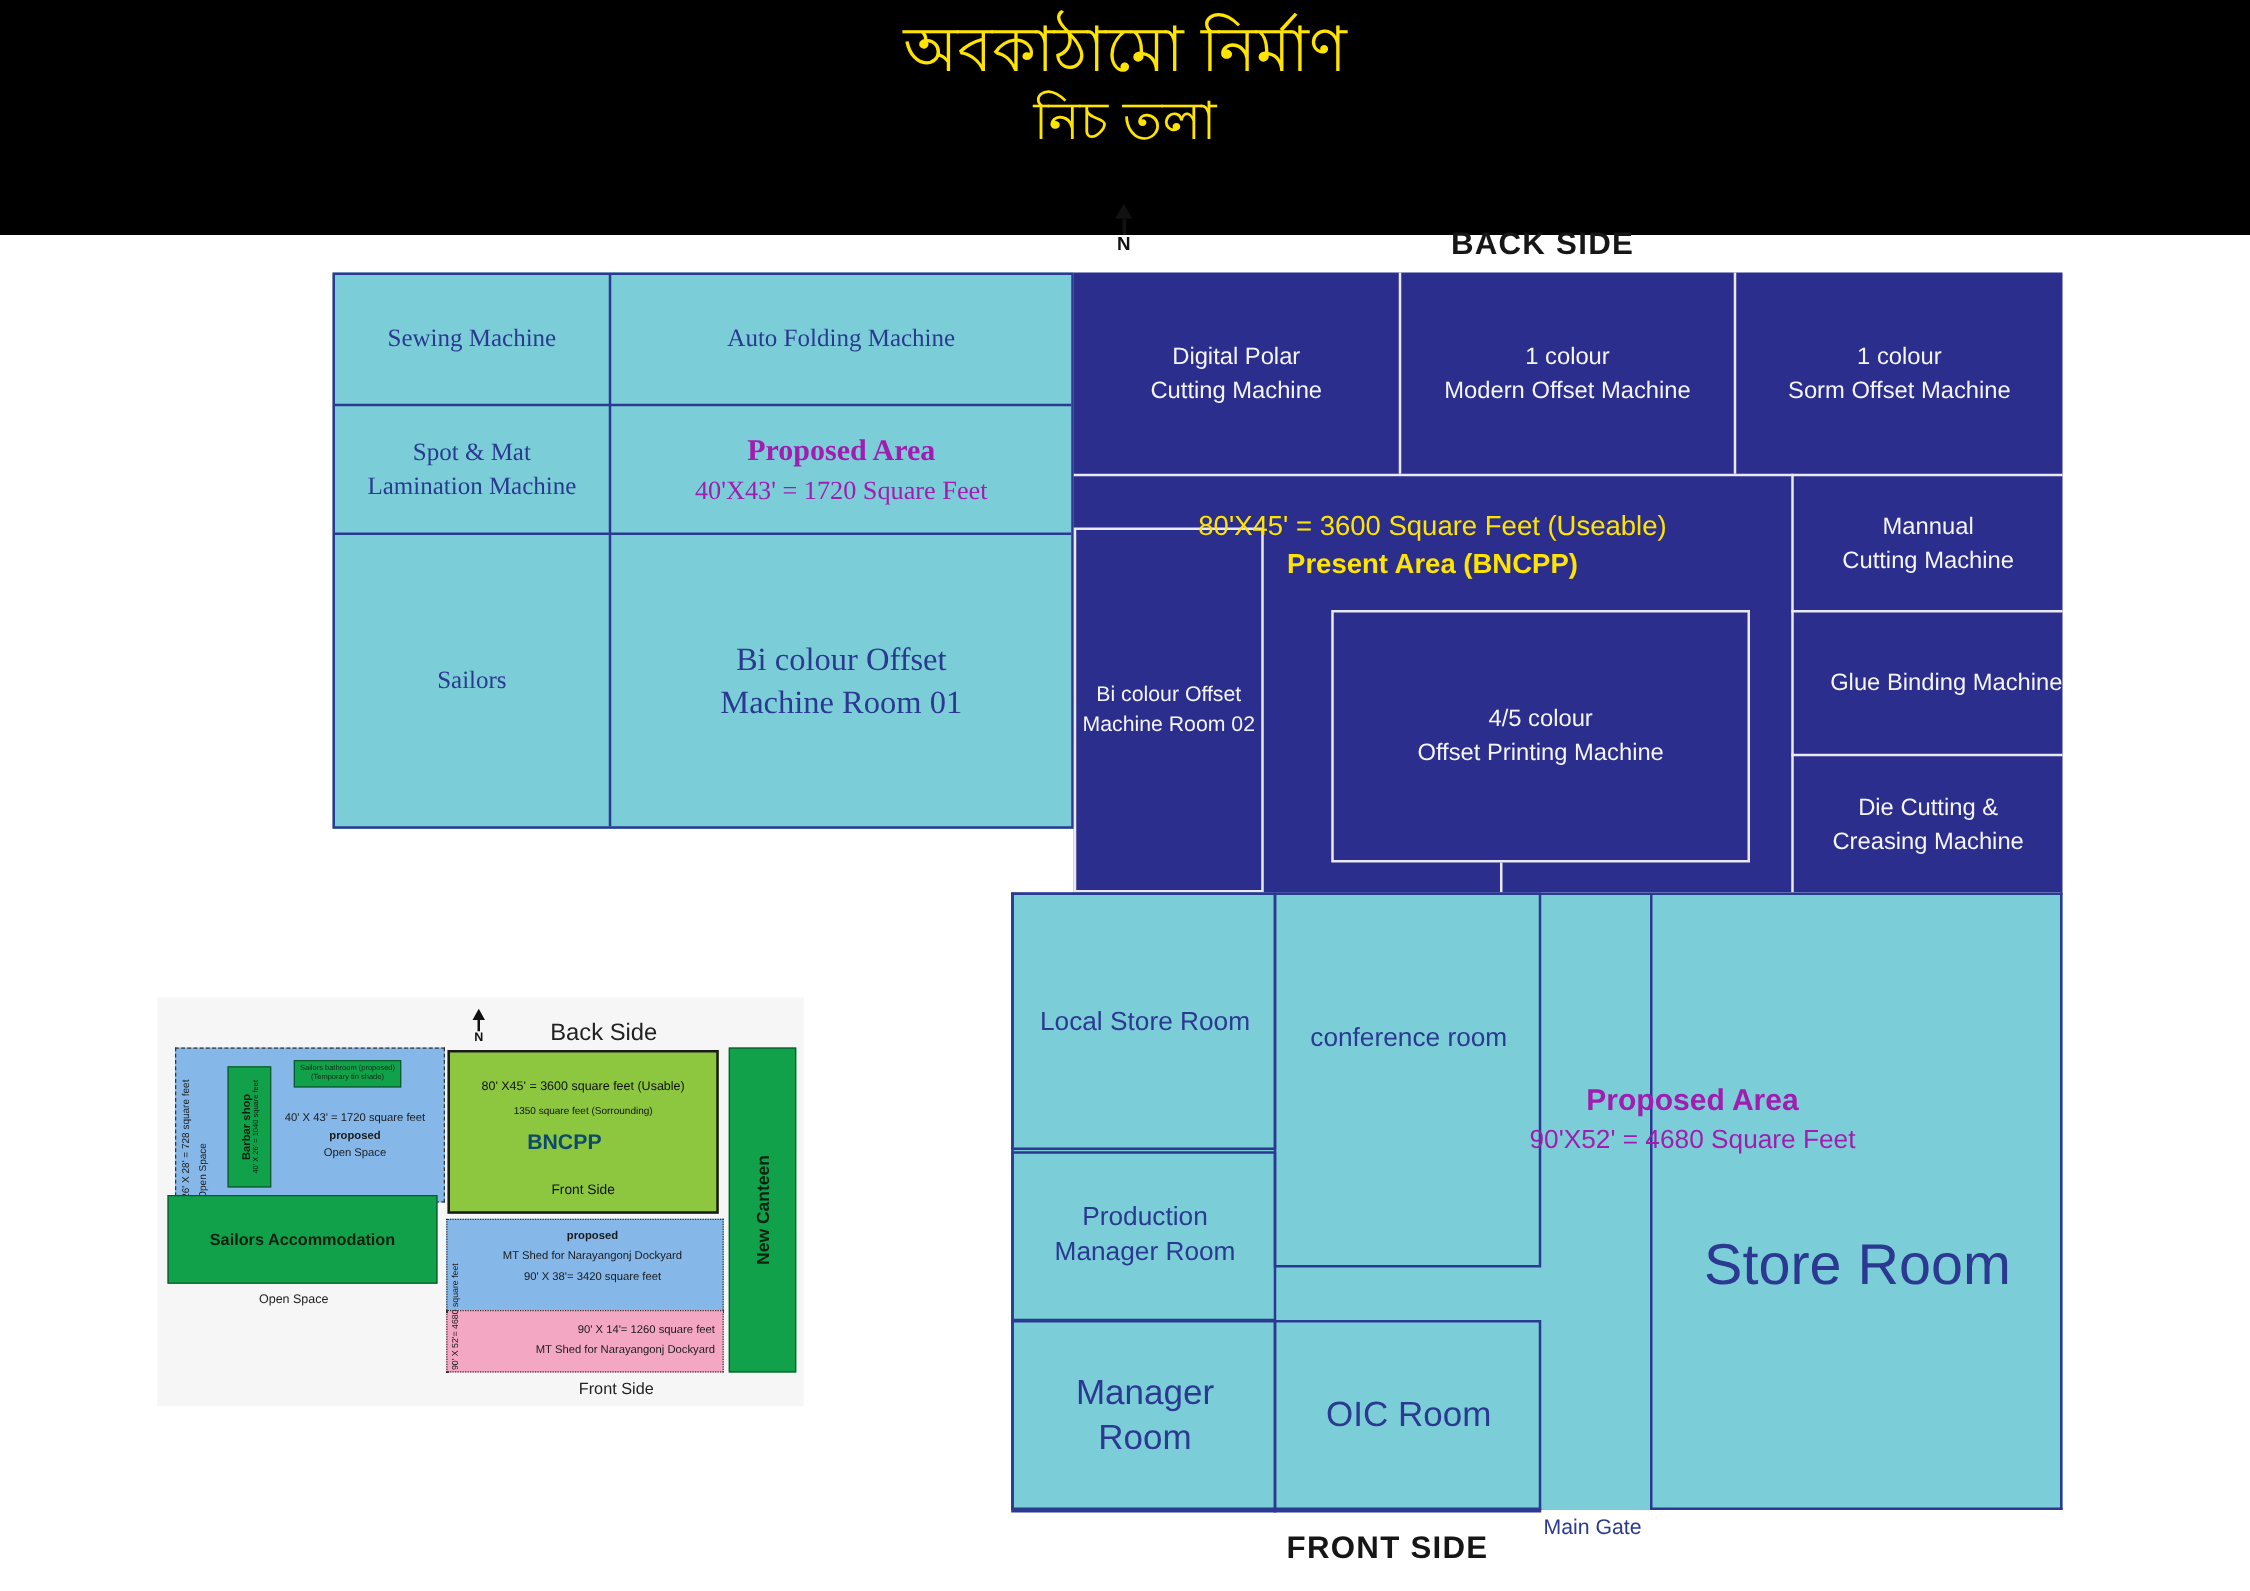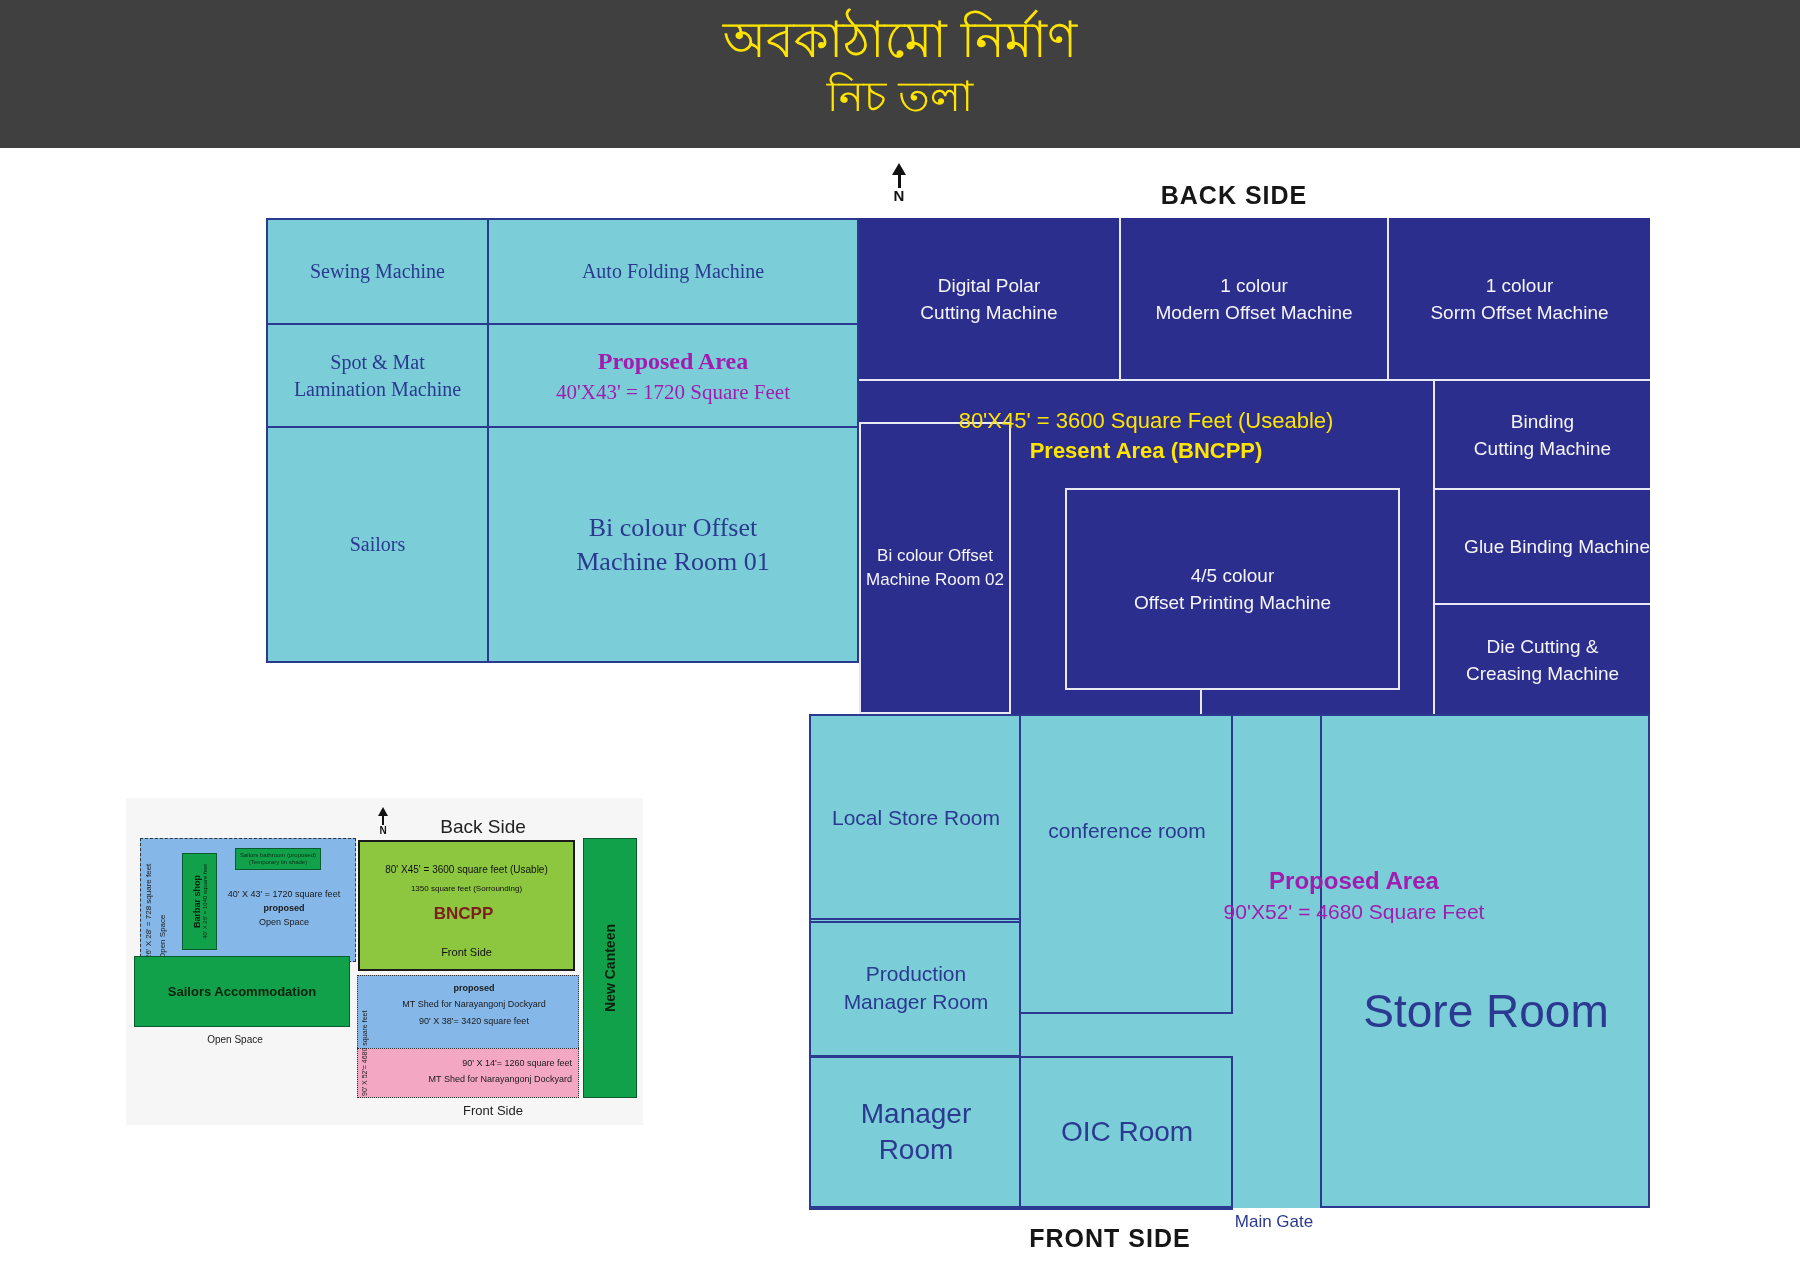--- a/index.html
+++ b/index.html
@@ -6,21 +6,21 @@
   body{font-family:"Liberation Sans","DejaVu Sans",sans-serif;}
   .stage{position:relative;width:1800px;height:1273px;background:#ffffff;overflow:hidden;}
   .abs{position:absolute;}
   .flexc{display:flex;flex-direction:column;align-items:center;justify-content:center;text-align:center;}
   .navy-t{color:#2b3990;}
   .white-t{color:#f4f4fa;}
   .black-t{color:#a21caf;}
   .yellow-t{color:#ffe400;}
   .line{position:absolute;background:#2b3990;}
   .wline{position:absolute;background:#e9e9f5;}
-  .header{position:absolute;left:0;top:0;width:1800px;height:148px;background:#404040;}
+  .header{position:absolute;left:0;top:0;width:1800px;height:188px;background:#000000;}
   .t1{font-size:50px;line-height:56px;}
   .t2{font-size:42px;line-height:46px;}
   .bldg-teal{position:absolute;background:#7bced8;border:2px solid #2b3990;box-sizing:border-box;}
   .bldg-navy{position:absolute;background:#2b2e8c;box-sizing:border-box;}
   .wbox{position:absolute;border:2px solid #e9e9f5;box-sizing:border-box;}
   .nbox{position:absolute;border:2px solid #2b3990;box-sizing:border-box;}
   .rl{font-size:20px;line-height:27px;}
   .wl{font-size:19px;line-height:27px;}
   .big-room{font-size:26px;line-height:34px;}
   .side-label{font-size:25px;font-weight:bold;letter-spacing:1px;color:#161616;}
@@ -104,21 +104,21 @@
       <div>1 colour</div>
       <div>Sorm Offset Machine</div>
     </div>
 
     <div class="abs" style="left:0;top:188px;width:574px;text-align:center;">
       <div class="yellow-t" style="font-size:22px;line-height:30px;">80'X45' = 3600 Square Feet (Useable)</div>
       <div class="yellow-t" style="font-size:22px;font-weight:bold;line-height:30px;">Present Area (BNCPP)</div>
     </div>
 
     <div class="abs flexc wl white-t" style="left:576px;top:163px;width:215px;height:107px;">
-      <div>Binding</div>
+      <div>Mannual</div>
       <div>Cutting Machine</div>
     </div>
     <div class="abs flexc wl white-t" style="left:576px;top:272px;width:215px;height:113px;align-items:flex-end;">
       <div>Glue Binding Machine</div>
     </div>
     <div class="abs flexc wl white-t" style="left:576px;top:387px;width:215px;height:109px;">
       <div>Die Cutting &amp;</div>
       <div>Creasing Machine</div>
     </div>
     <div class="abs flexc white-t" style="left:0;top:204px;width:152px;height:292px;font-size:17px;line-height:24px;">
@@ -200,21 +200,21 @@
       <div class="abs" style="left:70px;top:48px;width:146px;text-align:center;">
         <div class="tiny9">40' X 43' = 1720 square feet</div>
         <div class="tiny9" style="font-weight:bold;">proposed</div>
         <div class="tiny9">Open Space</div>
       </div>
     </div>
 
     <div class="abs" style="left:232px;top:42px;width:217px;height:131px;background:#8dc63f;border:2px solid #1a1a1a;box-sizing:border-box;">
       <div class="abs" style="left:0;top:22px;width:213px;text-align:center;font-size:10px;color:#111;">80' X45' = 3600 square feet (Usable)</div>
       <div class="abs" style="left:0;top:42px;width:213px;text-align:center;font-size:8px;color:#111;">1350 square feet (Sorrounding)</div>
-      <div class="abs" style="left:0;top:62px;width:183px;text-align:center;font-size:17px;font-weight:bold;color:#7f1d1d;padding-left:12px;">BNCPP</div>
+      <div class="abs" style="left:0;top:62px;width:183px;text-align:center;font-size:17px;font-weight:bold;color:#0c4a6e;">BNCPP</div>
       <div class="abs" style="left:0;top:104px;width:213px;text-align:center;font-size:11px;color:#111;">Front Side</div>
     </div>
 
     <div class="abs greenblk flexc" style="left:457px;top:40px;width:54px;height:260px;">
       <div class="vtext" style="font-size:14px;font-weight:bold;color:#08220f;">New Canteen</div>
     </div>
 
     <div class="abs greenblk flexc" style="left:8px;top:158px;width:216px;height:71px;">
       <div style="font-size:13px;font-weight:bold;color:#08220f;">Sailors Accommodation</div>
     </div>

